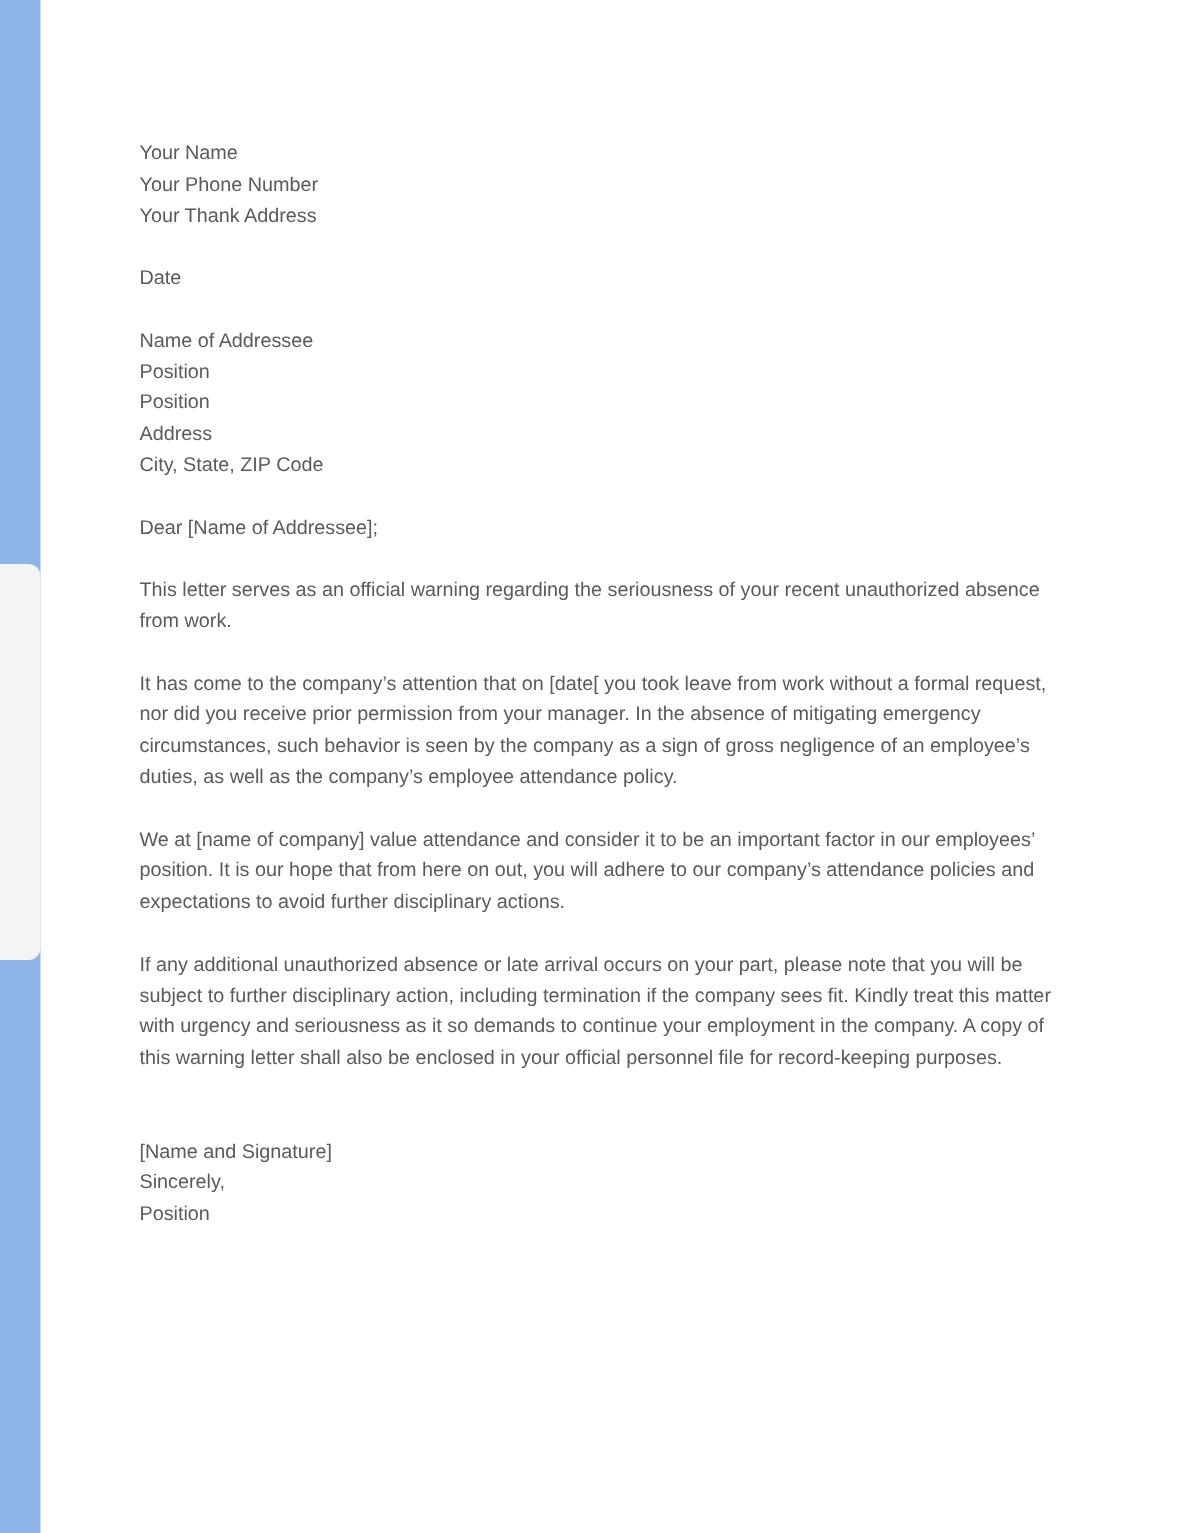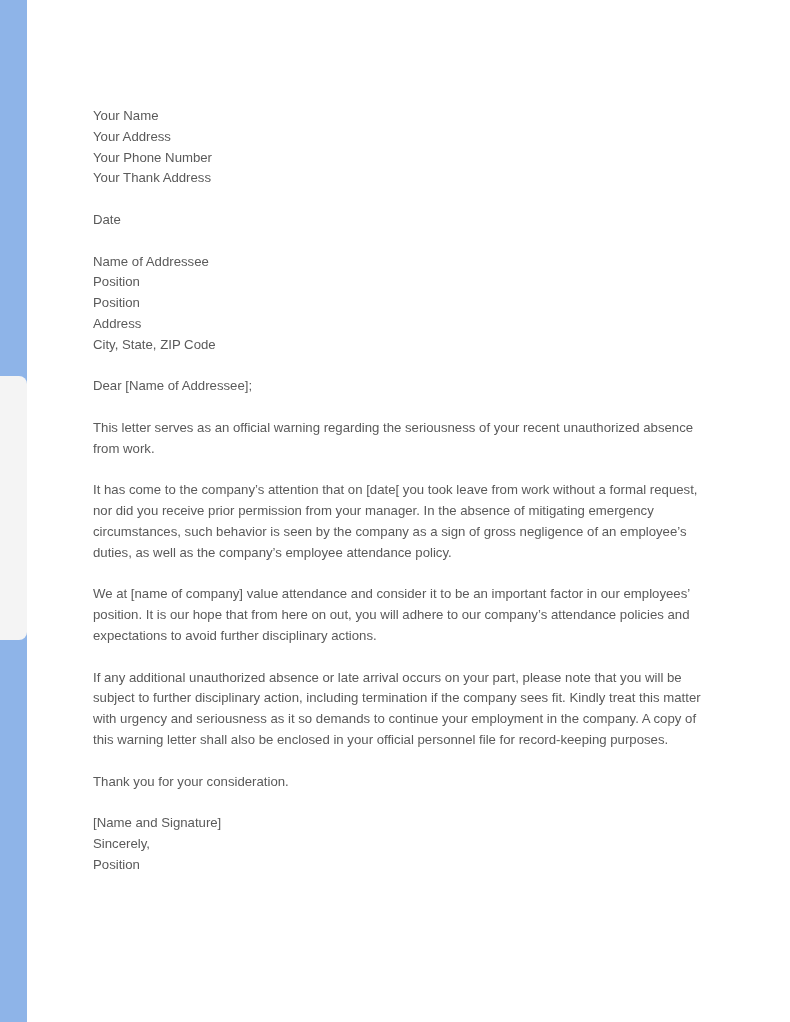--- a/index.html
+++ b/index.html
@@ -1,35 +1,34 @@
 <!DOCTYPE html>
 <html><head>
 <meta charset="utf-8">
 <style>
   html, body { margin:0; padding:0; }
   body { width:790px; height:1022px; background:#ffffff; position:relative; overflow:hidden;
          font-family:"Liberation Sans", sans-serif; }
   .sidebar { position:absolute; left:0; top:0; width:27px; height:1022px; background:#8eb4e8; }
   .side-panel { position:absolute; left:0; top:376px; width:27px; height:264px; background:#f4f4f4;
                 border-radius:0 8px 8px 0; }
-  .page { position:absolute; left:93px; top:106px; width:610px; color:#5a5a5a; font-size:13.2px; line-height:20.8px; }
+  .page { position:absolute; left:93px; top:92px; width:610px; color:#5a5a5a; font-size:13.2px; line-height:20.8px; }
   .line { display:block; white-space:nowrap; }
   .para { display:block; }
   .gap { height:20.8px; }
 </style>
 </head>
 <body>
 
 <div class="sidebar"></div>
 <div class="side-panel"></div>
 
 <div class="page">
   <div>
     <span class="line">Your Name</span>
-    <span class="line">Your Address</span>
     <span class="line">Your Phone Number</span>
     <span class="line">Your Thank Address</span>
   </div>
   <div class="gap"></div>
   <span class="line">Date</span>
   <div class="gap"></div>
   <div>
     <span class="line">Name of Addressee</span>
     <span class="line">Position</span>
     <span class="line">Position</span>
@@ -40,20 +39,19 @@
   <span class="line">Dear [Name of Addressee];</span>
   <div class="gap"></div>
   <span class="para">This letter serves as an official warning regarding the seriousness of your recent unauthorized absence from work.</span>
   <div class="gap"></div>
   <span class="para">It has come to the company’s attention that on [date[ you took leave from work without a formal request, nor did you receive prior permission from your manager. In the absence of mitigating emergency circumstances, such behavior is seen by the company as a sign of gross negligence of an employee’s duties, as well as the company’s employee attendance policy.</span>
   <div class="gap"></div>
   <span class="para">We at [name of company] value attendance and consider it to be an important factor in our employees’ position. It is our hope that from here on out, you will adhere to our company’s attendance policies and expectations to avoid further disciplinary actions.</span>
   <div class="gap"></div>
   <span class="para">If any additional unauthorized absence or late arrival occurs on your part, please note that you will be subject to further disciplinary action, including termination if the company sees fit. Kindly treat this matter with urgency and seriousness as it so demands to continue your employment in the company. A copy of this warning letter shall also be enclosed in your official personnel file for record-keeping purposes.</span>
   <div class="gap"></div>
-  <span class="line">Thank you for your consideration.</span>
   <div class="gap"></div>
   <div>
     <span class="line">[Name and Signature]</span>
     <span class="line">Sincerely,</span>
     <span class="line">Position</span>
   </div>
 </div>
 
 </body></html>

